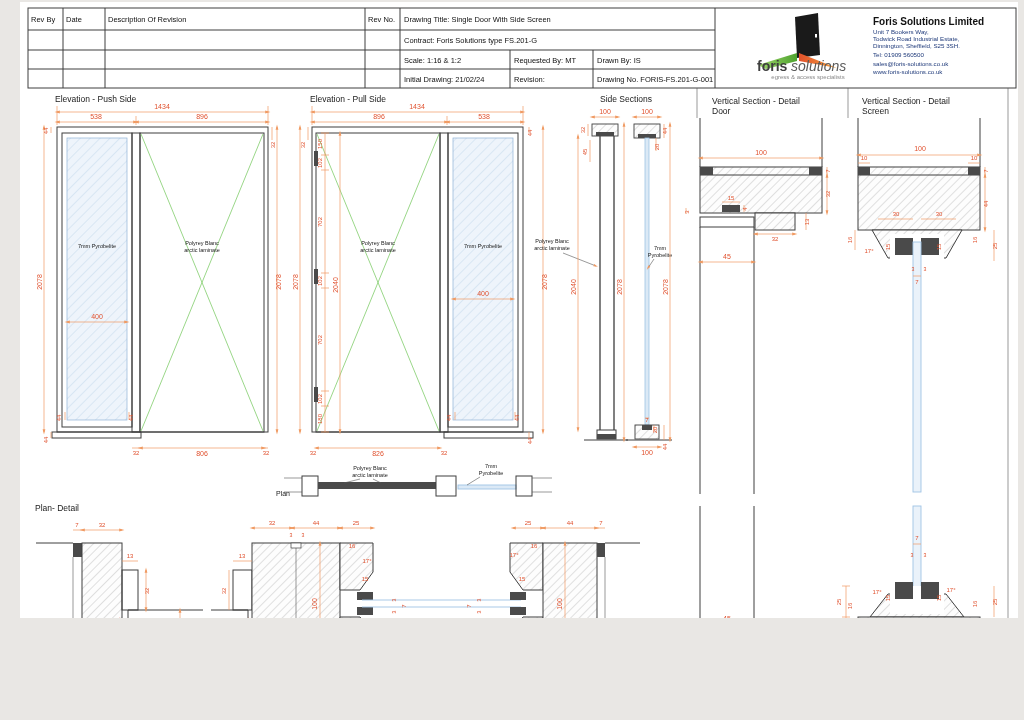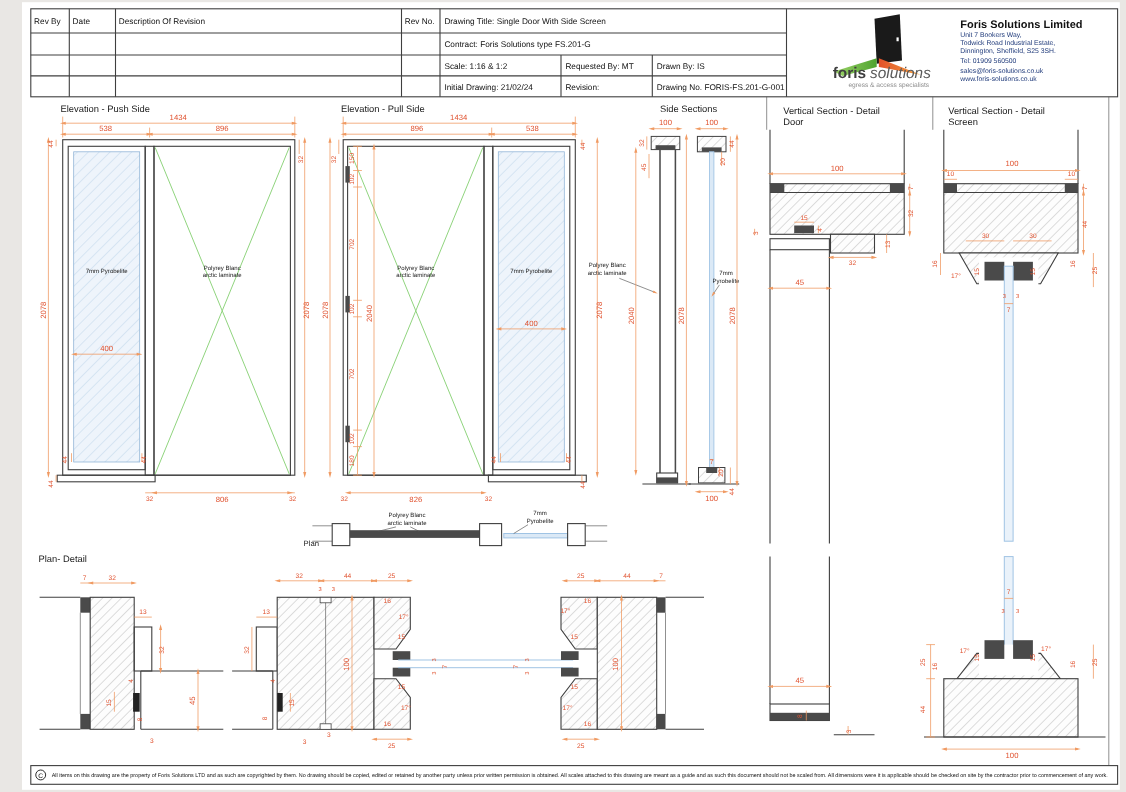--- a/index.html
+++ b/index.html
@@ -1,16 +1,16 @@
 <!DOCTYPE html>
 <html><head>
 <meta charset="utf-8">
 <style>
   html,body{margin:0;padding:0;background:#e9e7e4;font-family:"Liberation Sans",sans-serif}
-  #stage{width:1024px;height:720px;position:relative;margin:0 auto}
+  #stage{width:1024px;height:618px;position:relative;margin:0 auto}
   svg{display:block}
   text{font-family:"Liberation Sans",sans-serif}
   .tb{font-size:7.5px;fill:#101010}
   .ttl{font-size:8.5px;fill:#1a1a1a}
   .dim{font-size:7px;fill:#e0512e}
   .d6{font-size:6px}
   .d5{font-size:5.2px}
   .mat{font-size:5.5px;fill:#1a1a1a}
   .mid{text-anchor:middle}
   .co{font-size:6.2px;fill:#1f3a7a}

